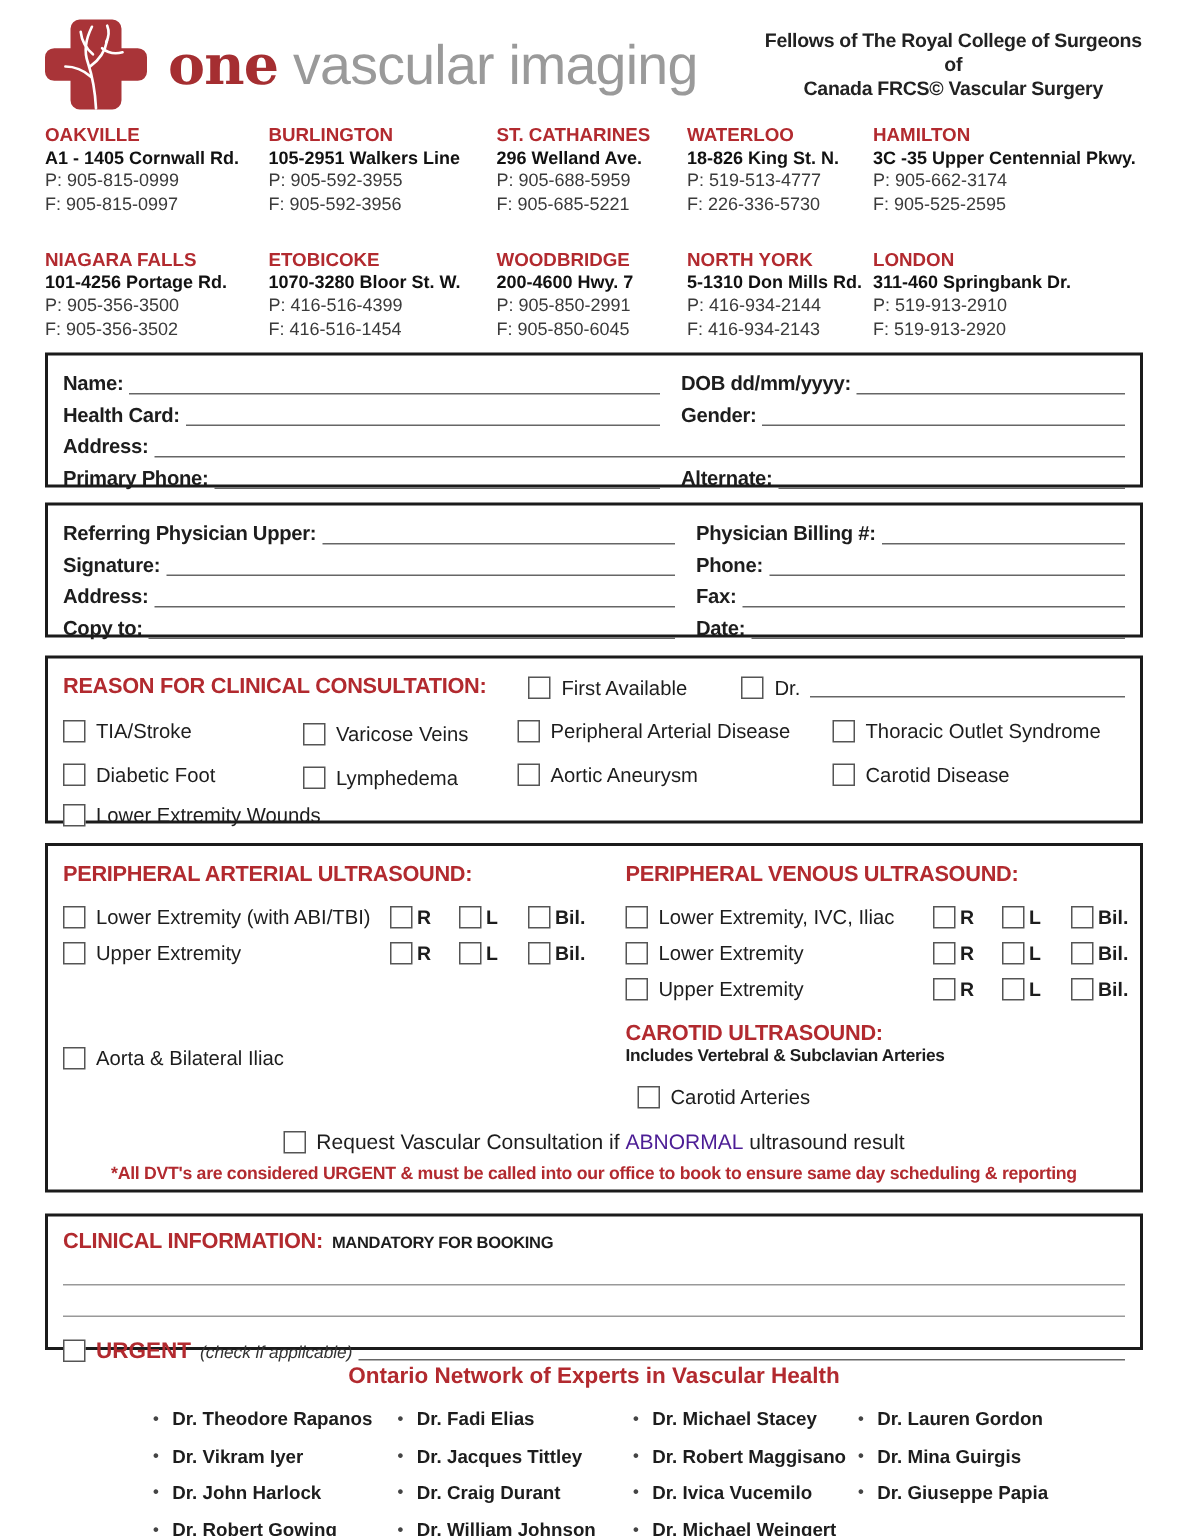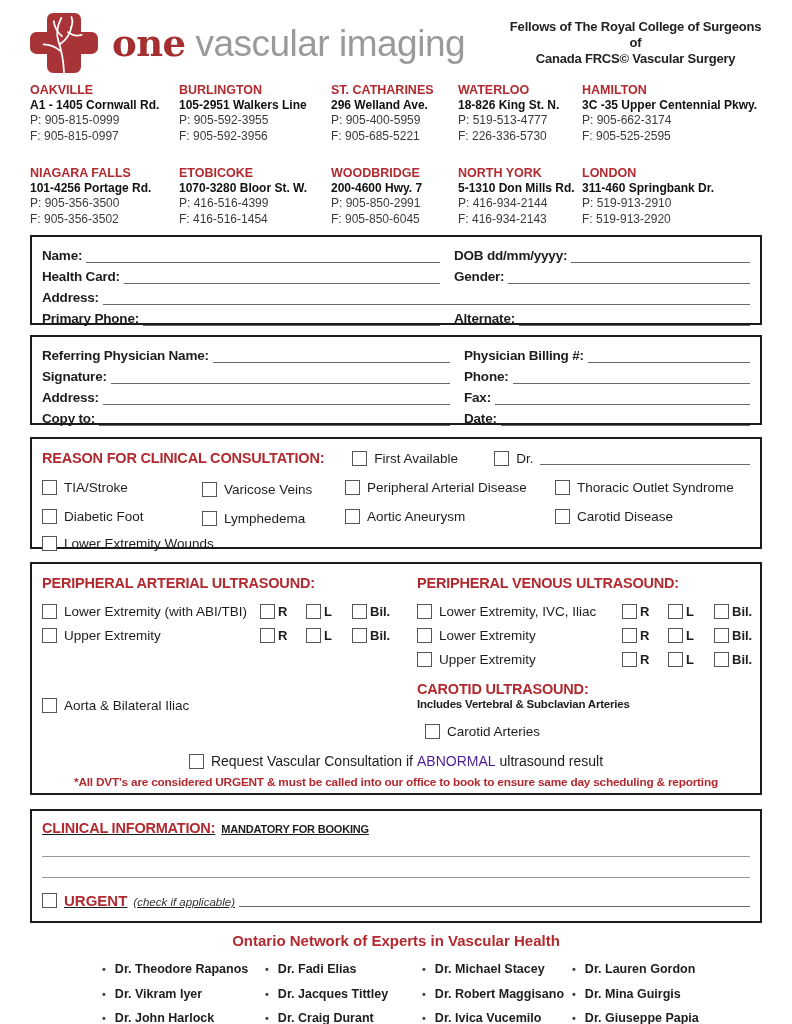--- a/index.html
+++ b/index.html
@@ -24,21 +24,21 @@
   .loc-city { color:#B22A2F; font-weight:bold; font-size:12.5px; }
   .loc-addr { font-weight:bold; font-size:12px; color:#111; }
   .loc-tel { font-size:12px; color:#3a3a3a; }
 
   
   .box { border:2px solid #1b1b1b; margin-left:0; padding:7px 10px; }
   .box-patient { margin-top:8px; height:90px; }
   .box-physician { margin-top:10px; height:90px; }
   .box-reason { margin-top:12px; height:112px; }
   .box-us { margin-top:13px; height:233px; }
-  .box-clinical { margin-top:14px; height:114px;text-decoration:underline; }
+  .box-clinical { margin-top:14px; height:91px; }
 
   .frow { display:flex; align-items:flex-end; height:19px; margin-bottom:2px; }
   .flabel { font-weight:bold; font-size:13.5px; white-space:nowrap; letter-spacing:-0.2px; }
   .wline { flex:1; border-bottom:1.3px solid #666; height:14px; margin-left:4px; }
   .lcol { flex:0 0 412px; display:flex; align-items:flex-end; padding-right:14px; }
   .lcol-md { flex:0 0 422px; }
   .rcol { flex:1; display:flex; align-items:flex-end; }
 
   
   .cb { width:15px; height:15px; border:1.6px solid #555; background:#fff;
@@ -133,21 +133,21 @@
     </div>
     <div class="loc">
       <div class="loc-city">BURLINGTON</div>
       <div class="loc-addr">105-2951 Walkers Line</div>
       <div class="loc-tel">P: 905-592-3955</div>
       <div class="loc-tel">F: 905-592-3956</div>
     </div>
     <div class="loc">
       <div class="loc-city">ST. CATHARINES</div>
       <div class="loc-addr">296 Welland Ave.</div>
-      <div class="loc-tel">P: 905-400-5959</div>
+      <div class="loc-tel">P: 905-688-5959</div>
       <div class="loc-tel">F: 905-685-5221</div>
     </div>
     <div class="loc">
       <div class="loc-city">WATERLOO</div>
       <div class="loc-addr">18-826 King St. N.</div>
       <div class="loc-tel">P: 519-513-4777</div>
       <div class="loc-tel">F: 226-336-5730</div>
     </div>
     <div class="loc">
       <div class="loc-city">HAMILTON</div>
@@ -220,21 +220,21 @@
       <div class="rcol">
         <span class="flabel">Alternate:</span>
         <span class="wline"></span>
       </div>
     </div>
   </div>
 
   <div class="box box-physician">
     <div class="frow">
       <div class="lcol lcol-md">
-        <span class="flabel">Referring Physician Name:</span>
+        <span class="flabel">Referring Physician Upper:</span>
         <span class="wline"></span>
       </div>
       <div class="rcol">
         <span class="flabel">Physician Billing #:</span>
         <span class="wline"></span>
       </div>
     </div>
     <div class="frow">
       <div class="lcol lcol-md">
         <span class="flabel">Signature:</span>

